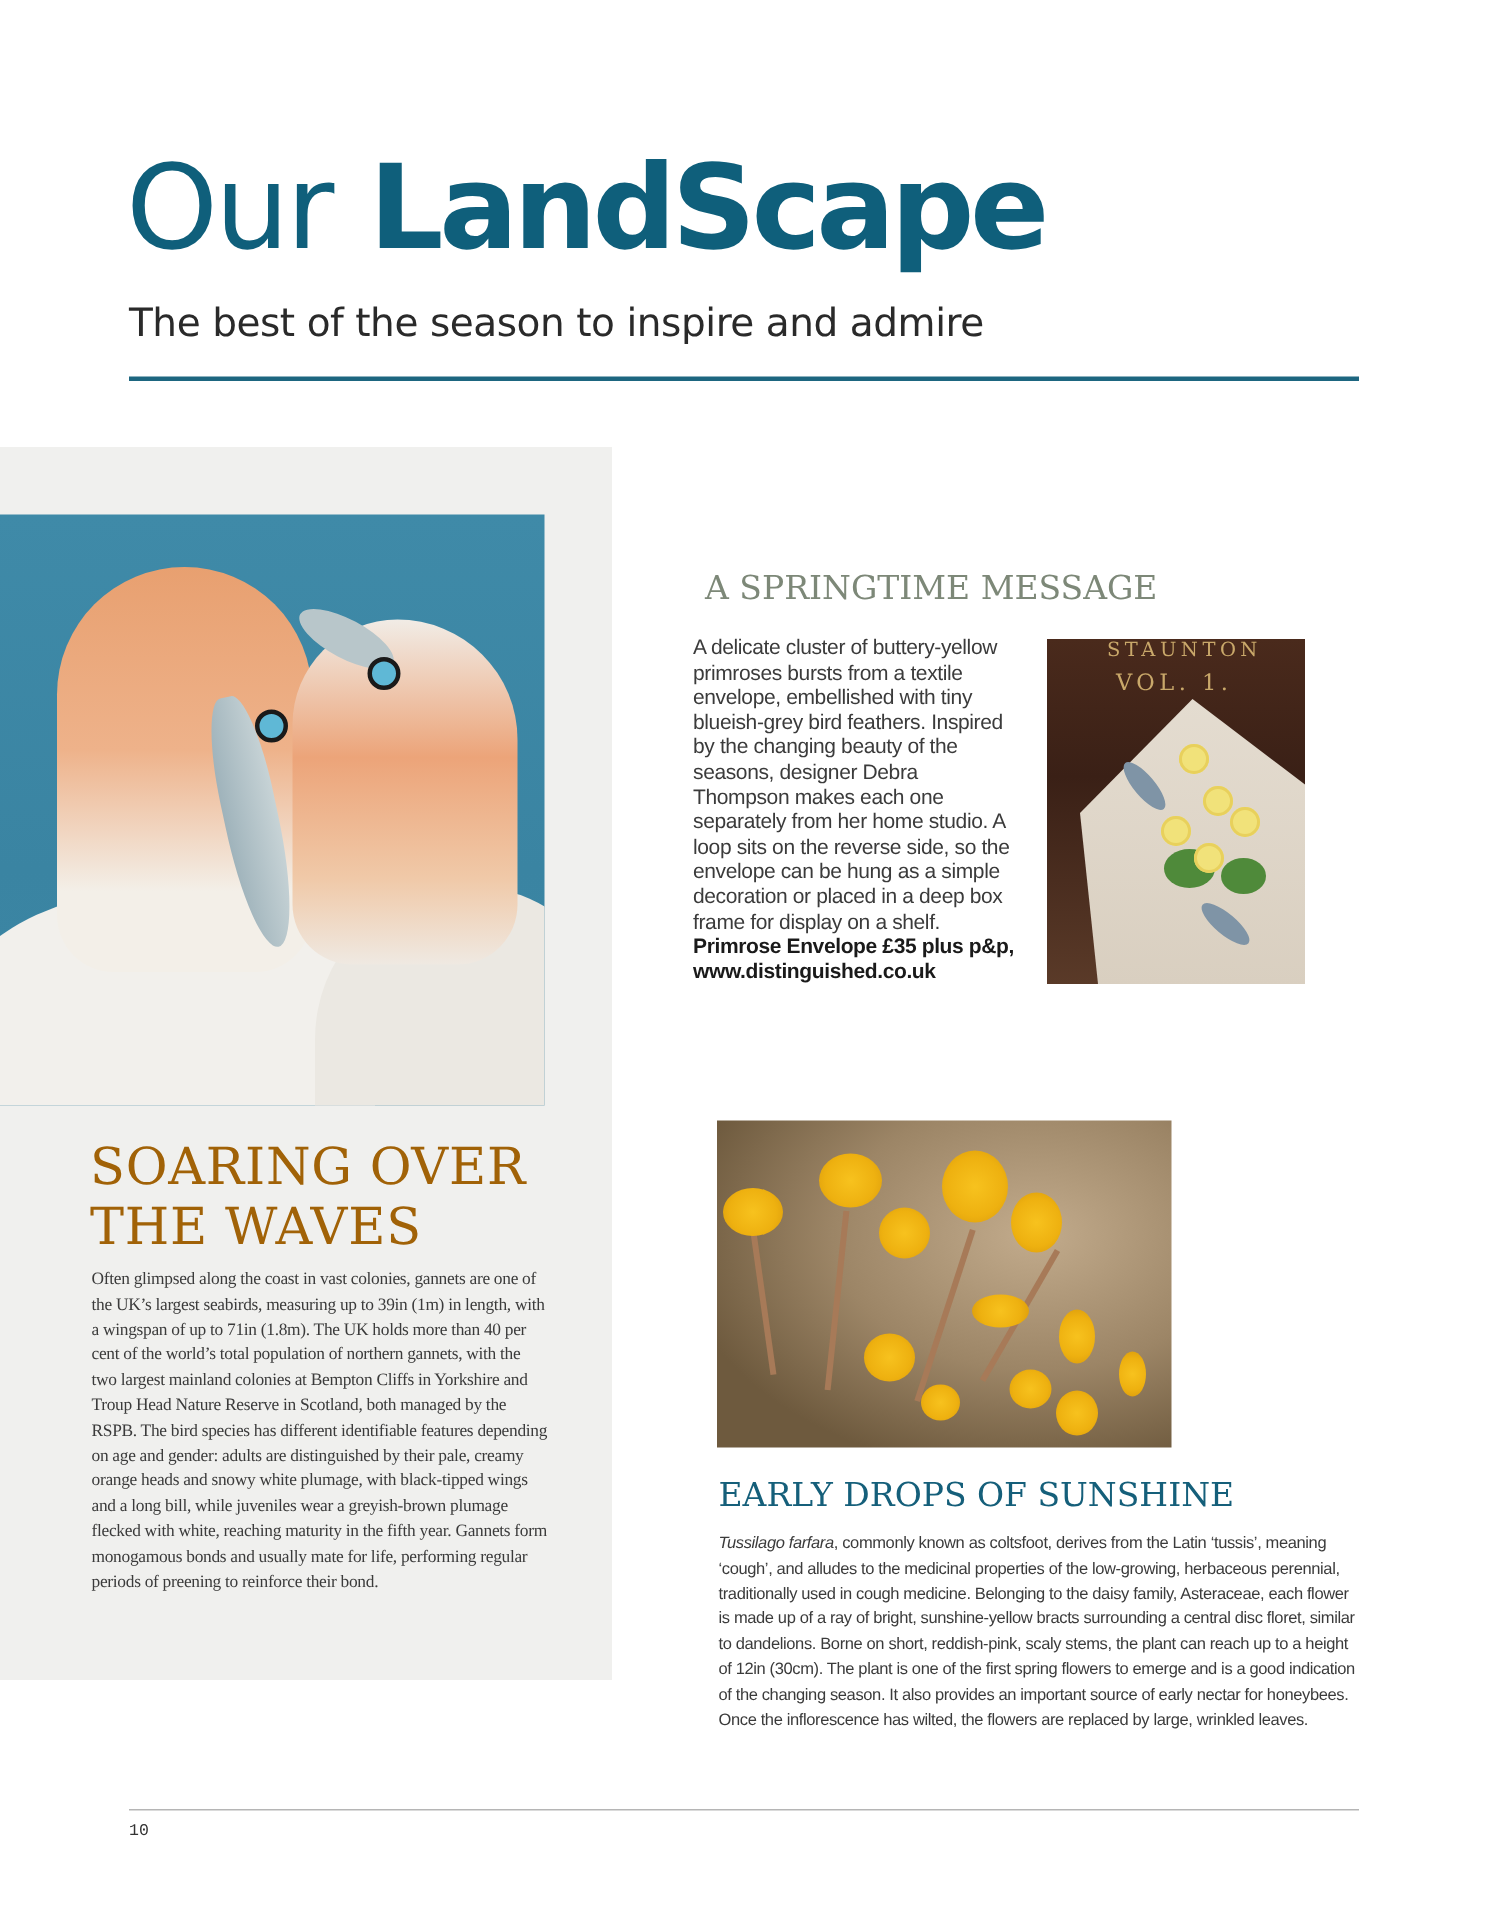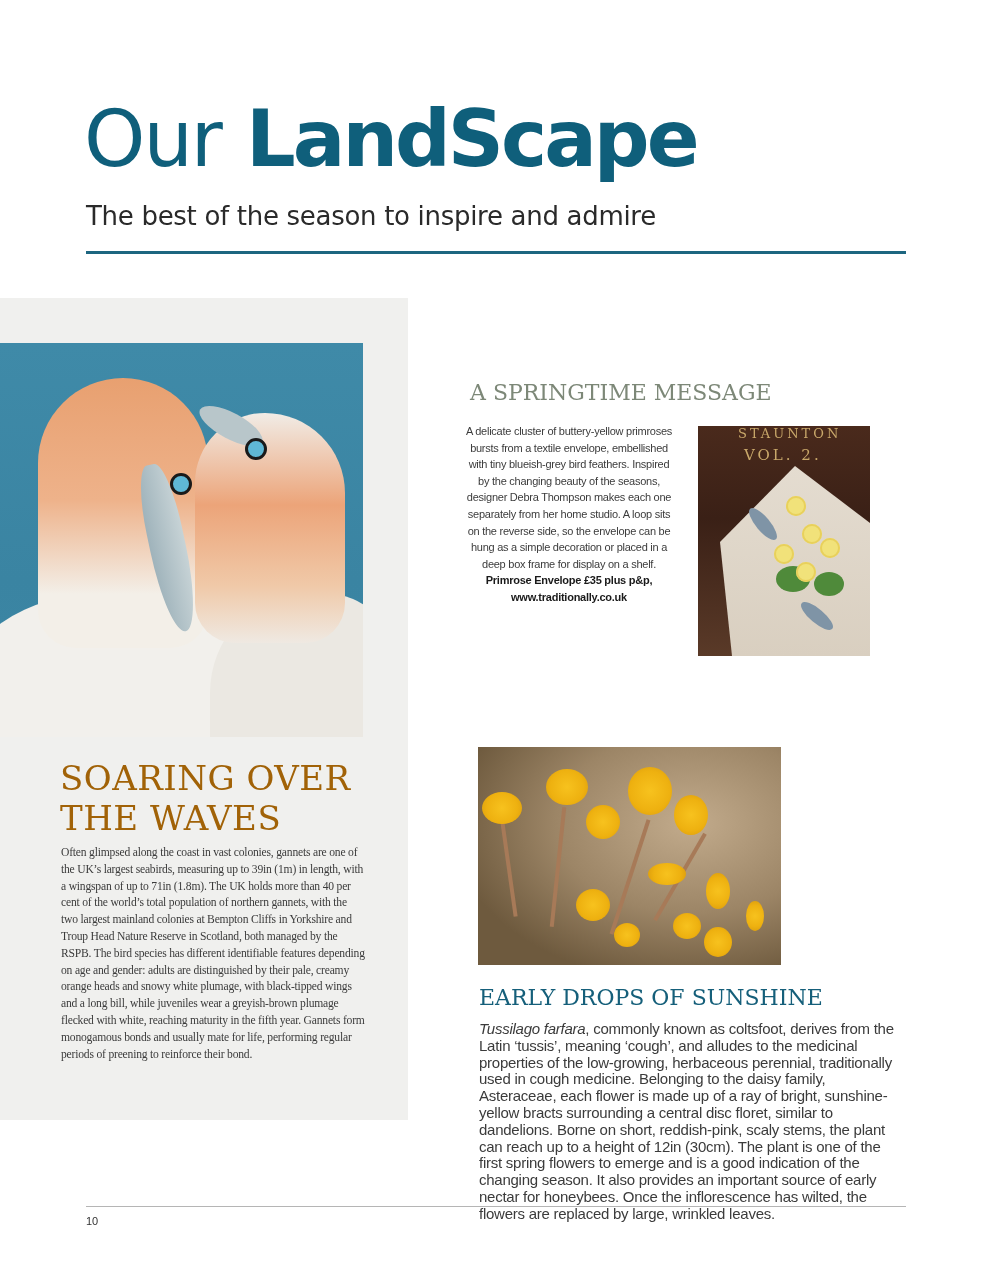--- a/index.html
+++ b/index.html
@@ -50,22 +50,22 @@
     font-family: Liberation Serif, serif; font-size: 11.6px; line-height: 16.8px; color: #3b3b3b;
     font-stretch: condensed; letter-spacing: -0.2px;
   }
 
   
   .h-spring {
     left: 470px; top: 380px; width: 400px; margin: 0; text-align: left;
     font-family: "DejaVu Serif", serif; font-weight: normal; font-size: 22px; color: #7d8878;
   }
   .p-spring {
-    left: 462px; top: 423px; width: 214px; margin: 0; text-align: center;
-    font-size: 11px; line-height: 16.6px; color: #3b3b3b; letter-spacing: -0.25px;
+    left: 462px; top: 423px; width: 214px; margin: 0; text-align: left;
+    font-size: 14px; line-height: 16.6px; color: #3b3b3b; letter-spacing: -0.25px;
   }
   .p-spring b { color: #1a1a1a; }
   .photo-envelope {
     left: 698px; top: 426px; width: 172px; height: 230px; overflow: hidden;
     background: linear-gradient(180deg, #4a2a1c 0%, #3a2016 40%, #5a3a28 100%);
   }
   .book-label { color: #c9a86a; font-family: "DejaVu Serif", serif; font-size: 13px; letter-spacing: 3px; }
   .envelope-shape {
     left: 22px; top: 40px; width: 150px; height: 190px;
     background: linear-gradient(180deg, #e4dcd0, #d9cfc0);
@@ -81,26 +81,26 @@
     background: radial-gradient(ellipse at 70% 35%, #c2ab8c 0%, #9c8566 45%, #6e5a3e 80%);
   }
   .bloom { width: 28px; height: 26px; border-radius: 50%; background: radial-gradient(circle, #f7c21e 0%, #eeb110 60%, #d99a0c 100%); }
   .stem { width: 4px; background: #a77a58; }
   .h-early {
     left: 479px; top: 985px; margin: 0; white-space: nowrap;
     font-family: "DejaVu Serif", serif; font-weight: normal; font-size: 22px; color: #155f7a;
   }
   .p-early {
     left: 479px; top: 1021px; width: 425px; margin: 0;
-    font-size: 15px; line-height: 16.8px; color: #3b3b3b; letter-spacing: -0.25px;
+    font-size: 11px; line-height: 16.8px; color: #3b3b3b; letter-spacing: -0.25px;
   }
 
   
   .rule-bottom { left: 86px; top: 1206px; width: 820px; height: 1px; background: #b5b5b5; }
-  .page-num { left: 86px; top: 1215px; font-family: Liberation Sans, sans-serif; font-size: 11px; color: #333; }
+  .page-num { left: 86px; top: 1215px; font-family: Liberation Mono, monospace; font-size: 11px; color: #333; }
 </style>
 </head>
 <body>
 
 <h1 class="abs title">
   <span class="light">Our</span>
   <span class="bold">LandScape</span>
 </h1>
 <h2 class="abs subtitle">The best of the season to inspire and admire</h2>
 <div class="abs rule-top"></div>
@@ -116,25 +116,25 @@
   <div class="abs gannet-eye" style="left:170px;top:130px;"></div>
   <div class="abs gannet-eye" style="left:245px;top:95px;"></div>
 </div>
 <h3 class="abs h-soaring">SOARING OVER THE WAVES</h3>
 <p class="abs p-soaring">Often glimpsed along the coast in vast colonies, gannets are one of the UK’s largest seabirds, measuring up to 39in (1m) in length, with a wingspan of up to 71in (1.8m). The UK holds more than 40 per cent of the world’s total population of northern gannets, with the two largest mainland colonies at Bempton Cliffs in Yorkshire and Troup Head Nature Reserve in Scotland, both managed by the RSPB. The bird species has different identifiable features depending on age and gender: adults are distinguished by their pale, creamy orange heads and snowy white plumage, with black-tipped wings and a long bill, while juveniles wear a greyish-brown plumage flecked with white, reaching maturity in the fifth year. Gannets form monogamous bonds and usually mate for life, performing regular periods of preening to reinforce their bond.</p>
 
 <h3 class="abs h-spring">A SPRINGTIME MESSAGE</h3>
 <p class="abs p-spring">
   <span>A delicate cluster of buttery-yellow primroses bursts from a textile envelope, embellished with tiny blueish-grey bird feathers. Inspired by the changing beauty of the seasons, designer Debra Thompson makes each one separately from her home studio. A loop sits on the reverse side, so the envelope can be hung as a simple decoration or placed in a deep box frame for display on a shelf.</span><br>
   <b>Primrose Envelope £35 plus p&amp;p,</b><br>
-  <b>www.traditionally.co.uk</b>
+  <b>www.distinguished.co.uk</b>
 </p>
 <div class="abs photo-envelope" role="img" aria-label="Textile envelope with yellow primroses and grey feathers in front of antique books">
   <div class="abs book-label" style="left:40px;top:0;">STAUNTON</div>
-  <div class="abs book-label" style="left:46px;top:20px;font-size:15px;">VOL. 2.</div>
+  <div class="abs book-label" style="left:46px;top:20px;font-size:15px;">VOL. 1.</div>
   <div class="abs envelope-shape"></div>
   <div class="abs feather" style="left:58px;top:78px;transform:rotate(-40deg);"></div>
   <div class="abs feather" style="left:112px;top:170px;transform:rotate(-50deg);"></div>
   <div class="abs leaf" style="left:78px;top:140px;width:34px;height:26px;"></div>
   <div class="abs leaf" style="left:116px;top:146px;width:30px;height:24px;"></div>
   <div class="abs primrose" style="left:88px;top:70px;"></div>
   <div class="abs primrose" style="left:104px;top:98px;"></div>
   <div class="abs primrose" style="left:76px;top:118px;"></div>
   <div class="abs primrose" style="left:122px;top:112px;"></div>
   <div class="abs primrose" style="left:98px;top:136px;"></div>

